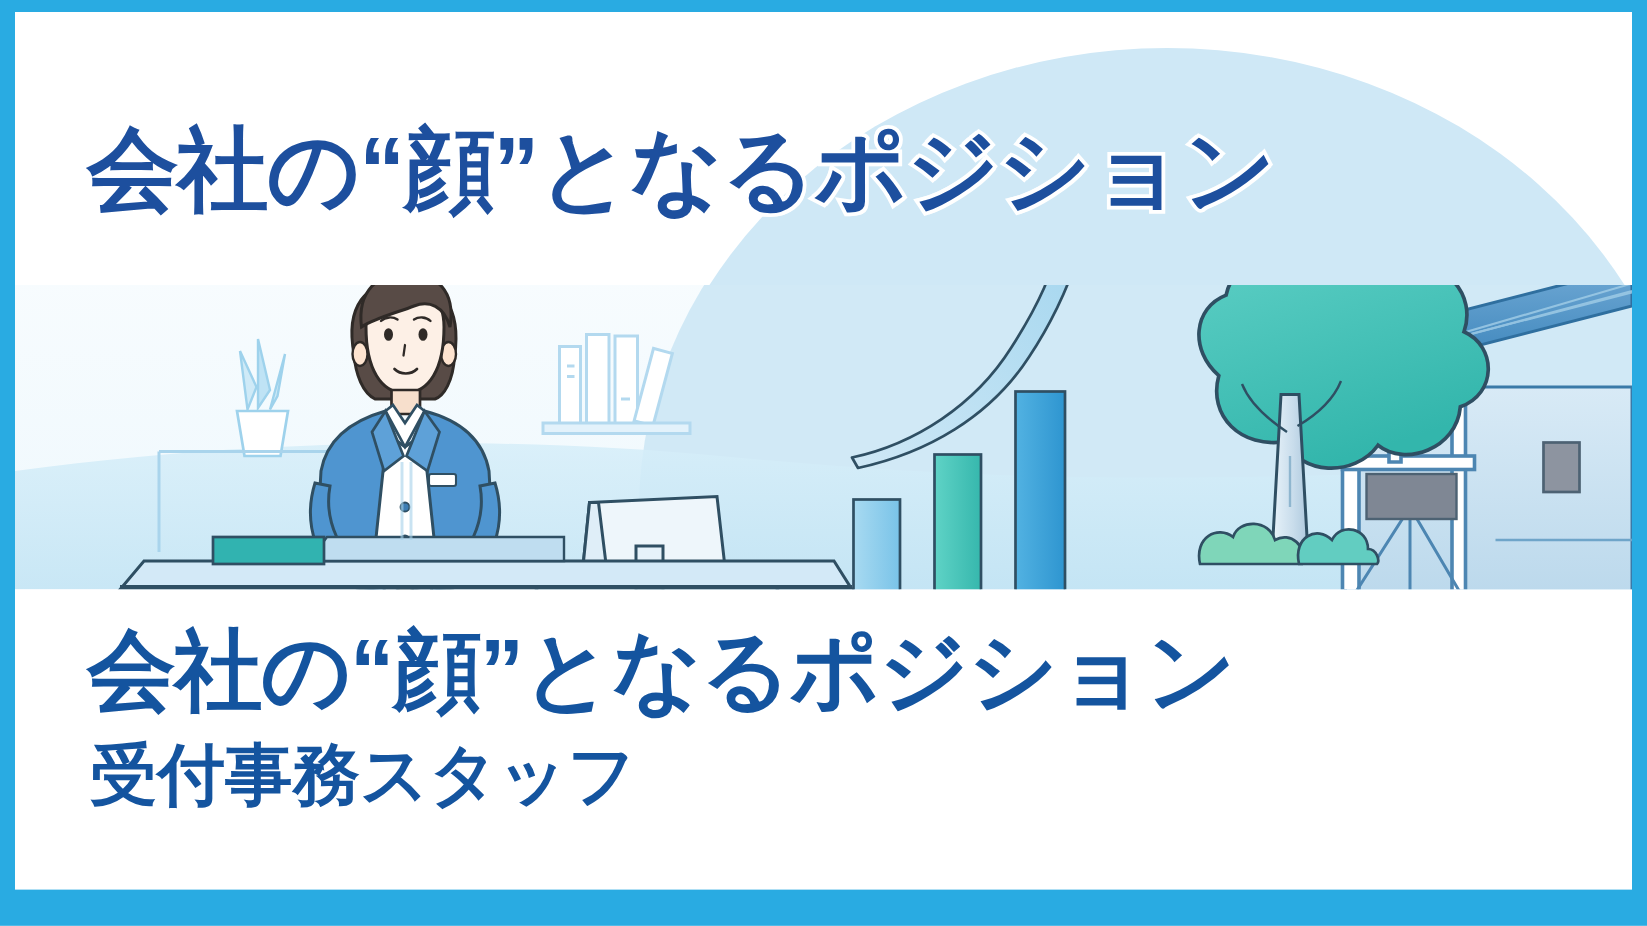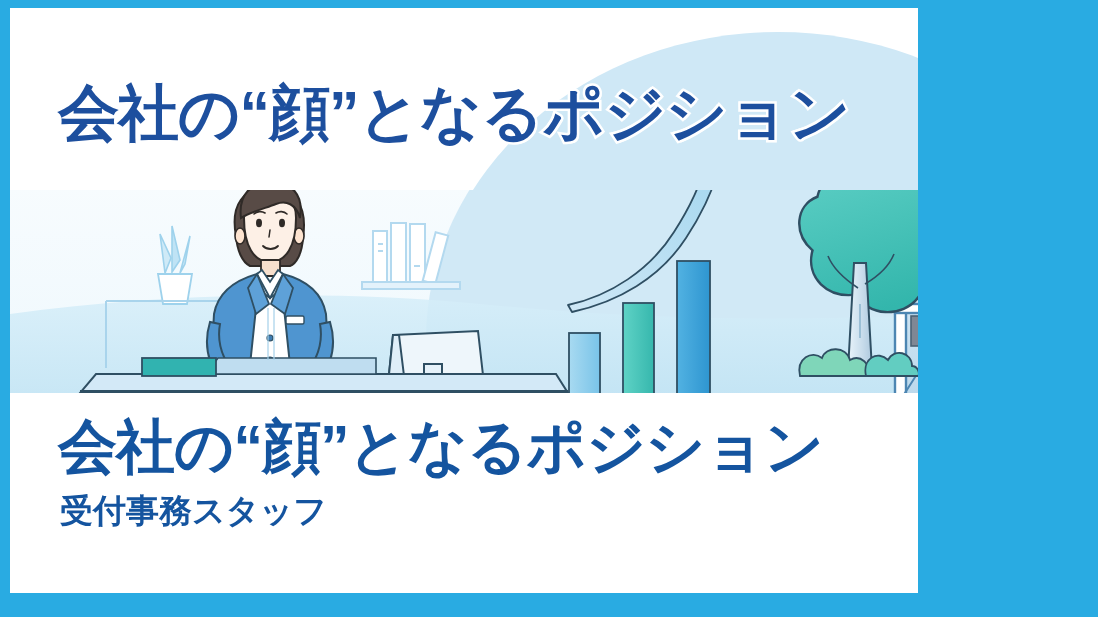--- a/index.html
+++ b/index.html
@@ -6,21 +6,21 @@
   body{
     width:1098px;height:617px;overflow:hidden;
     background:#29abe2;
     font-family:"Liberation Sans","DejaVu Sans",sans-serif;
   }
   #frame{
     position:absolute;left:0;top:0;width:1098px;height:617px;
     background:#29abe2;
   }
   #card{
-    position:absolute;left:10px;top:8px;width:908px;height:585px;
+    position:absolute;left:10px;top:8px;width:1078px;height:585px;
     background:#ffffff;overflow:hidden;
   }
 
   
   #topband{
     position:absolute;left:0;top:0;width:1078px;height:182px;
     background:#ffffff;overflow:hidden;
   }
   #bg-blob{
     position:absolute;left:418px;top:24px;width:700px;height:620px;
@@ -51,21 +51,21 @@
     position:absolute;left:0;top:386px;width:1078px;height:199px;
     background:#ffffff;
   }
   #headline-bottom{
     position:absolute;left:48px;top:24px;width:1010px;
     font-size:59px;line-height:1.0;font-weight:bold;
     color:#14549f;letter-spacing:-1px;white-space:nowrap;
   }
   #subline{
     position:absolute;left:50px;top:100px;
-    font-size:33px;line-height:1.0;font-weight:bold;
+    font-size:45px;line-height:1.0;font-weight:bold;
     color:#14549f;letter-spacing:0px;white-space:nowrap;
   }
 </style>
 </head>
 <body>
 
 <div id="frame">
   <div id="card">
 
     <div id="illus">

